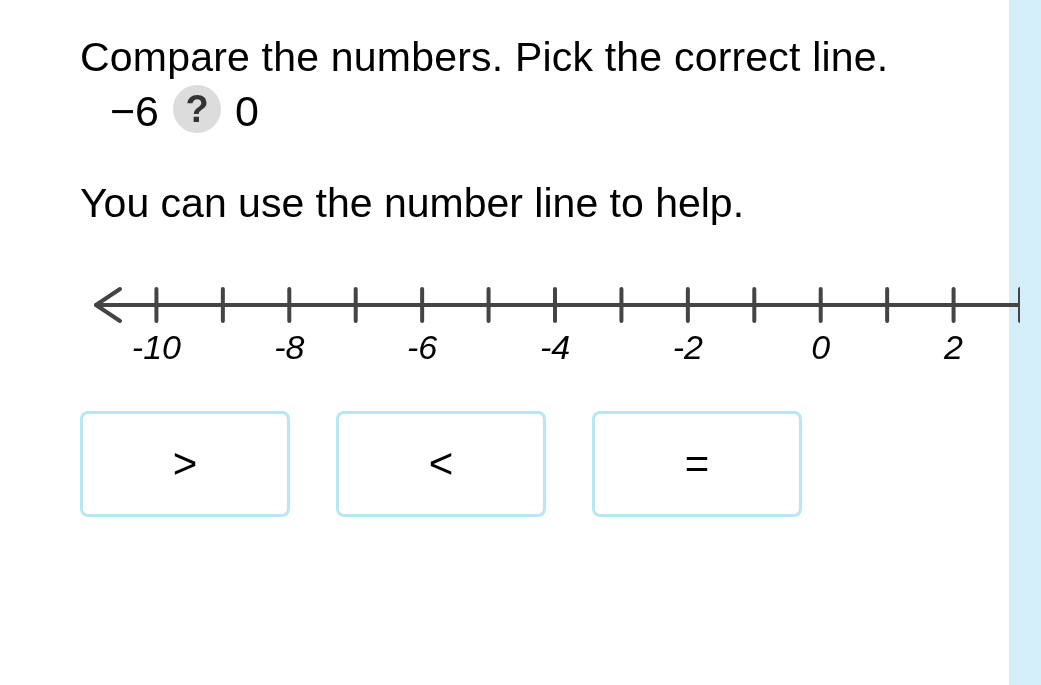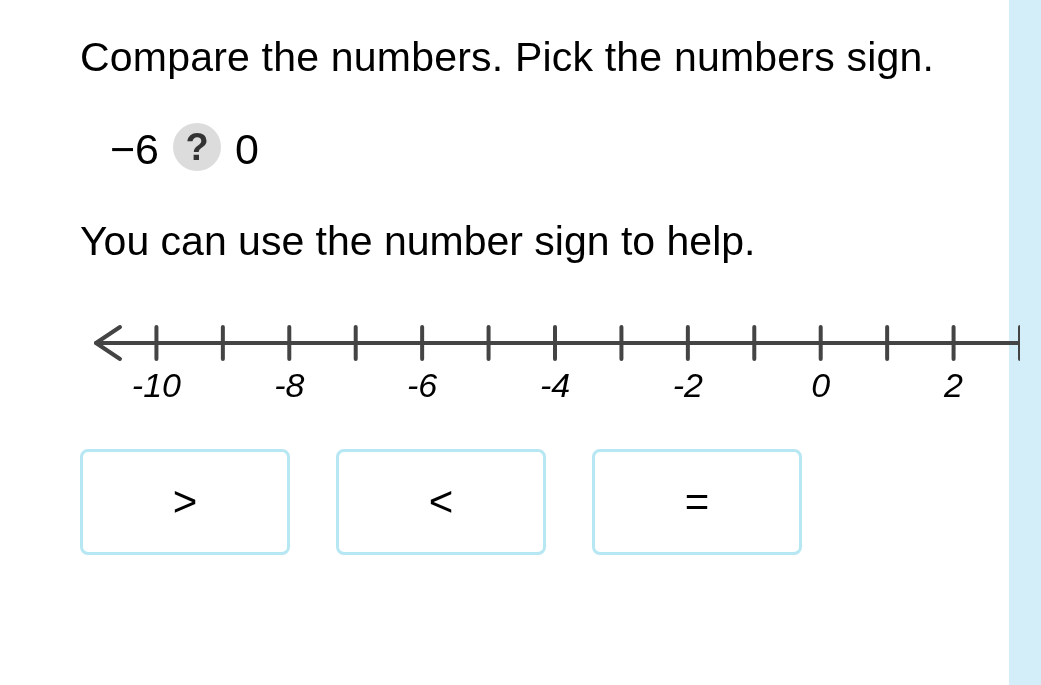--- a/index.html
+++ b/index.html
@@ -31,21 +31,20 @@
     left: 80px;
     top: 30px;
     width: 900px;
   }
   .prompt {
     font-size: 41px;
     line-height: 1.35;
     letter-spacing: 0.2px;
   }
   .expr {
-    margin-top: 38px;
     font-size: 43px;
     font-weight: 400;
     margin-left: 30px;
   }
   .expr .qmark {
     display: inline-flex;
     width: 48px;
     height: 48px;
     border-radius: 50%;
     background: #dcdcdc;
@@ -88,29 +87,29 @@
     cursor: pointer;
   }
 </style>
 </head>
 <body>
 <div class="page">
   <div class="right-strip"></div>
 
   <div class="content">
 
-    <div class="prompt">Compare the numbers. Pick the numbers sign.</div>
+    <div class="prompt">Compare the numbers. Pick the correct line.</div>
 
     <div class="expr">
       <span>−6</span>
       <span class="qmark">?</span>
       <span>0</span>
     </div>
 
-    <div class="hint">You can use the number sign to help.</div>
+    <div class="hint">You can use the number line to help.</div>
 
     <div class="numline-wrap">
       <svg id="numline-svg" width="940" height="120">
           <line x1="16" y1="38" x2="938" y2="38" stroke="#444" stroke-width="4" stroke-linecap="round"></line>
           <polyline points="40,22 16,38 40,54" fill="none" stroke="#444" stroke-width="4" stroke-linecap="round" stroke-linejoin="round"></polyline>
           <line x1="76.42857142857143" y1="22" x2="76.42857142857143" y2="54" stroke="#444" stroke-width="4" stroke-linecap="round"></line>
           <line x1="142.85714285714286" y1="22" x2="142.85714285714286" y2="54" stroke="#444" stroke-width="4" stroke-linecap="round"></line>
           <line x1="209.28571428571428" y1="22" x2="209.28571428571428" y2="54" stroke="#444" stroke-width="4" stroke-linecap="round"></line>
           <line x1="275.7142857142857" y1="22" x2="275.7142857142857" y2="54" stroke="#444" stroke-width="4" stroke-linecap="round"></line>
           <line x1="342.14285714285717" y1="22" x2="342.14285714285717" y2="54" stroke="#444" stroke-width="4" stroke-linecap="round"></line>

